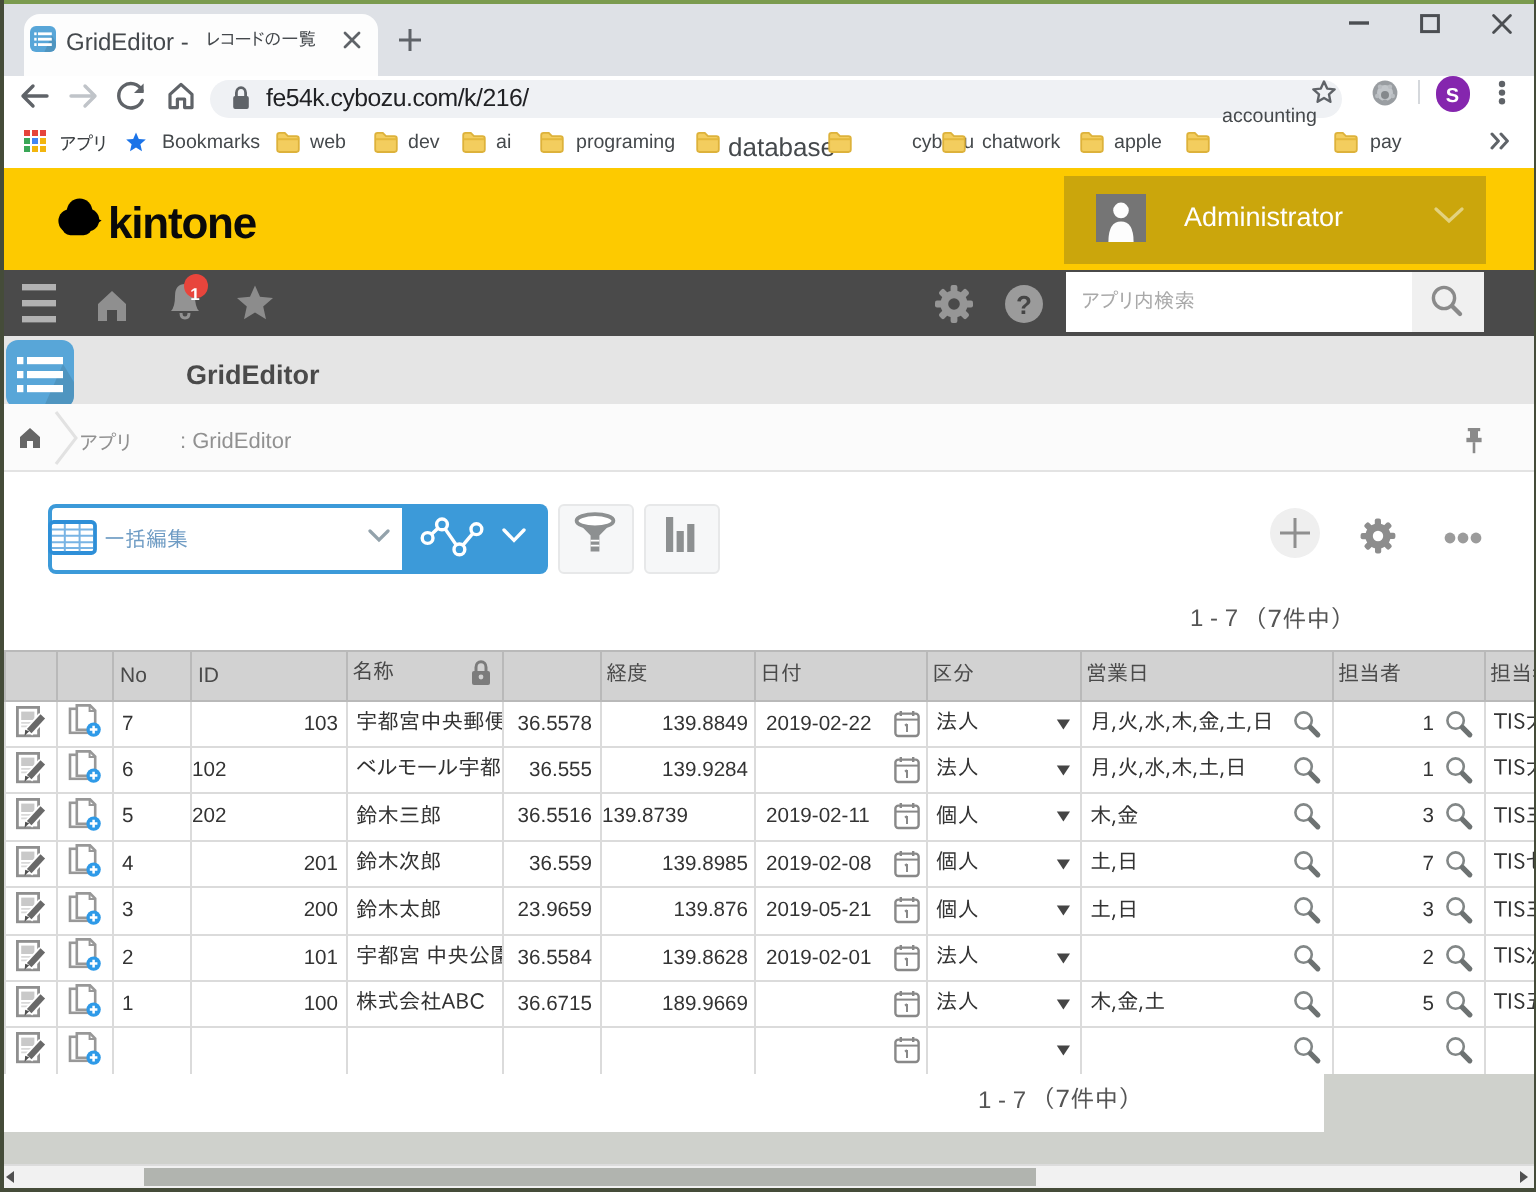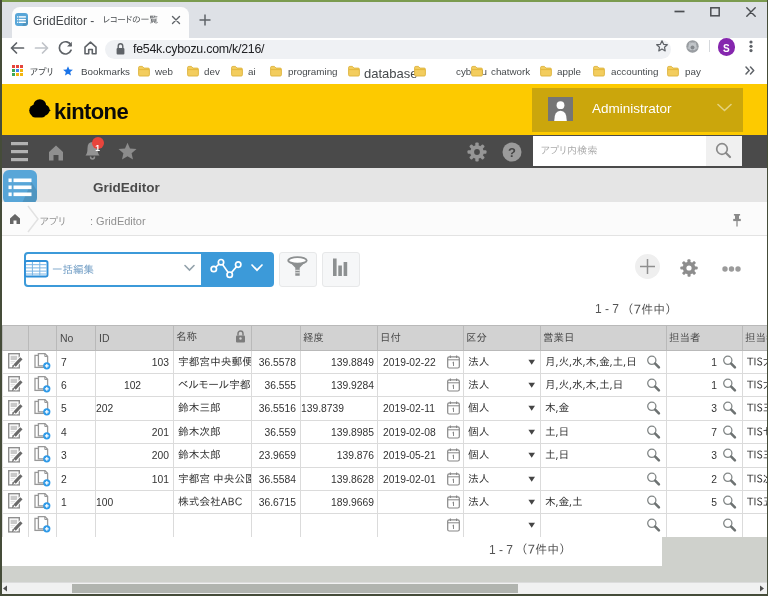--- a/index.html
+++ b/index.html
@@ -232,21 +232,21 @@
 <div class="a" style="left:491px;top:67px;font-size:9.8px;color:#45494c;font-weight:normal;white-space:nowrap;line-height:1;">chatwork</div>
 <svg class="a" style="left:540px;top:65px;" width="12" height="12" viewBox="0 0 12 12">
     <path d="M0.6,2.6 Q0.6,1.4 1.8,1.4 H4.4 L6,3.1 H10.2 Q11.4,3.1 11.4,4.3 V9.8 Q11.4,11 10.2,11 H1.8 Q0.6,11 0.6,9.8 Z" fill="#f3cd5e" stroke="#ddb23b" stroke-width="0.9"></path>
     <path d="M0.9,4.6 H11.1" stroke="#e4b83c" stroke-width="1"></path>
   </svg>
 <div class="a" style="left:557px;top:67px;font-size:9.8px;color:#45494c;font-weight:normal;white-space:nowrap;line-height:1;">apple</div>
 <svg class="a" style="left:593px;top:65px;" width="12" height="12" viewBox="0 0 12 12">
     <path d="M0.6,2.6 Q0.6,1.4 1.8,1.4 H4.4 L6,3.1 H10.2 Q11.4,3.1 11.4,4.3 V9.8 Q11.4,11 10.2,11 H1.8 Q0.6,11 0.6,9.8 Z" fill="#f3cd5e" stroke="#ddb23b" stroke-width="0.9"></path>
     <path d="M0.9,4.6 H11.1" stroke="#e4b83c" stroke-width="1"></path>
   </svg>
-<div class="a" style="left:611px;top:67px;font-size:9.8px;color:#45494c;font-weight:normal;white-space:nowrap;line-height:1;">accounting</div>
+<div class="a" style="left:611px;top:54px;font-size:9.8px;color:#45494c;font-weight:normal;white-space:nowrap;line-height:1;">accounting</div>
 <svg class="a" style="left:667px;top:65px;" width="12" height="12" viewBox="0 0 12 12">
     <path d="M0.6,2.6 Q0.6,1.4 1.8,1.4 H4.4 L6,3.1 H10.2 Q11.4,3.1 11.4,4.3 V9.8 Q11.4,11 10.2,11 H1.8 Q0.6,11 0.6,9.8 Z" fill="#f3cd5e" stroke="#ddb23b" stroke-width="0.9"></path>
     <path d="M0.9,4.6 H11.1" stroke="#e4b83c" stroke-width="1"></path>
   </svg>
 <div class="a" style="left:685px;top:67px;font-size:9.8px;color:#45494c;font-weight:normal;white-space:nowrap;line-height:1;">pay</div>
 <svg class="a" style="left:745px;top:66px;" width="10" height="9" viewBox="0 0 10 9">
     <path d="M1,1 L4.2,4.5 L1,8 M5.5,1 L8.7,4.5 L5.5,8" stroke="#5f6368" stroke-width="1.5" fill="none" stroke-linecap="round" stroke-linejoin="round"></path>
   </svg>
 <div class="a" style="left:0px;top:84px;width:768px;height:51px;background:#fdca00;"></div>
 <svg class="a" style="left:29px;top:99px;" width="22" height="19" viewBox="0 0 22 19">
@@ -591,21 +591,21 @@
             <path d="M6.6,12.6 L4.3,14.9 L4.6,11.9 Z" fill="#4f4f4f"></path>
           </svg></td>
         <td style="text-align:center"><svg width="17" height="17" viewBox="0 0 17 17">
             <rect x="1" y="2.4" width="9" height="12" fill="#fff" stroke="#989898" stroke-width="1.3"></rect>
             <path d="M4.4,0.7 H11 L13.6,3.3 V12.9 H4.4 Z" fill="#fff" stroke="#989898" stroke-width="1.3"></path>
             <path d="M10.8,0.9 V3.5 H13.4" fill="none" stroke="#989898" stroke-width="1"></path>
             <circle cx="12.8" cy="12.8" r="3.6" fill="#2e9ae8"></circle>
             <path d="M12.8,10.9 V14.7 M10.9,12.8 H14.7" stroke="#fff" stroke-width="1.25"></path>
           </svg></td>
         <td><span style="padding-left:4px">6</span></td>
-        <td style="text-align:center"><span style="padding-right:4px">102</span></td>
+        <td style="text-align:left"><span style="padding-right:4px">102</span></td>
         <td class="clip"><svg style="vertical-align:-2.5px;margin-left:4px;" width="85" height="13">
             <g fill="#333" transform="translate(0,9.41) scale(0.005225,-0.005225)">
               <use href="#g30D9" x="0"></use>
               <use href="#g30EB" x="1966"></use>
               <use href="#g30E2" x="3994"></use>
               <use href="#g30FC" x="5837"></use>
               <use href="#g30EB" x="7762"></use>
               <use href="#g5B87" x="9790"></use>
               <use href="#g90FD" x="11838"></use>
               <use href="#g5BAE" x="13886"></use>
@@ -932,21 +932,21 @@
             <path d="M6.6,12.6 L4.3,14.9 L4.6,11.9 Z" fill="#4f4f4f"></path>
           </svg></td>
         <td style="text-align:center"><svg width="17" height="17" viewBox="0 0 17 17">
             <rect x="1" y="2.4" width="9" height="12" fill="#fff" stroke="#989898" stroke-width="1.3"></rect>
             <path d="M4.4,0.7 H11 L13.6,3.3 V12.9 H4.4 Z" fill="#fff" stroke="#989898" stroke-width="1.3"></path>
             <path d="M10.8,0.9 V3.5 H13.4" fill="none" stroke="#989898" stroke-width="1"></path>
             <circle cx="12.8" cy="12.8" r="3.6" fill="#2e9ae8"></circle>
             <path d="M12.8,10.9 V14.7 M10.9,12.8 H14.7" stroke="#fff" stroke-width="1.25"></path>
           </svg></td>
         <td><span style="padding-left:4px">1</span></td>
-        <td style=""><span style="padding-right:4px">100</span></td>
+        <td style="text-align:right"><span style="padding-right:4px">100</span></td>
         <td class="clip"><svg style="vertical-align:-2.5px;margin-left:4px;" width="66" height="13">
             <g fill="#333" transform="translate(0,9.41) scale(0.005225,-0.005225)">
               <use href="#g682A" x="0"></use>
               <use href="#g5F0F" x="2048"></use>
               <use href="#g4F1A" x="4096"></use>
               <use href="#g793E" x="6144"></use>
               <use href="#g0041" x="8192"></use>
               <use href="#g0042" x="9497"></use>
               <use href="#g0043" x="10847"></use>
             </g>

